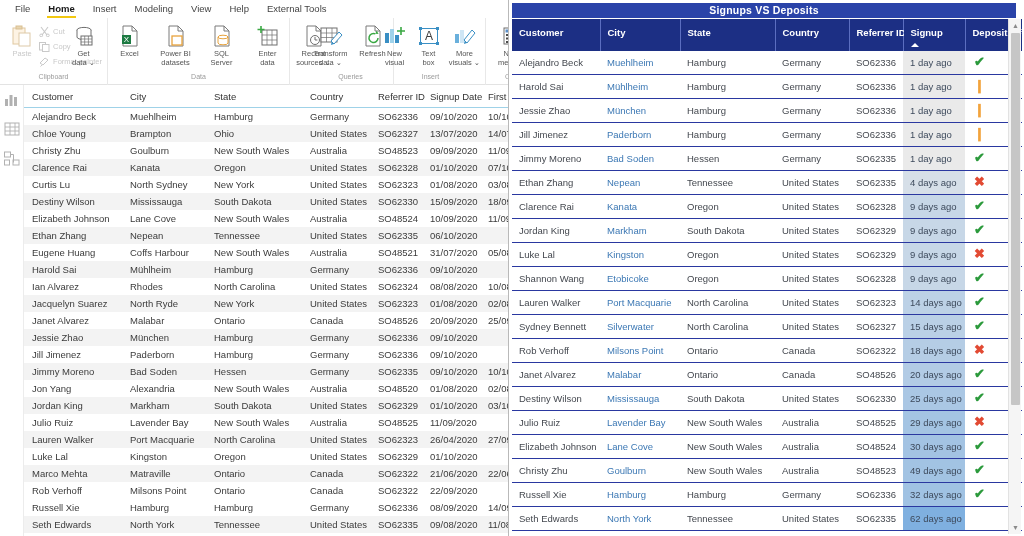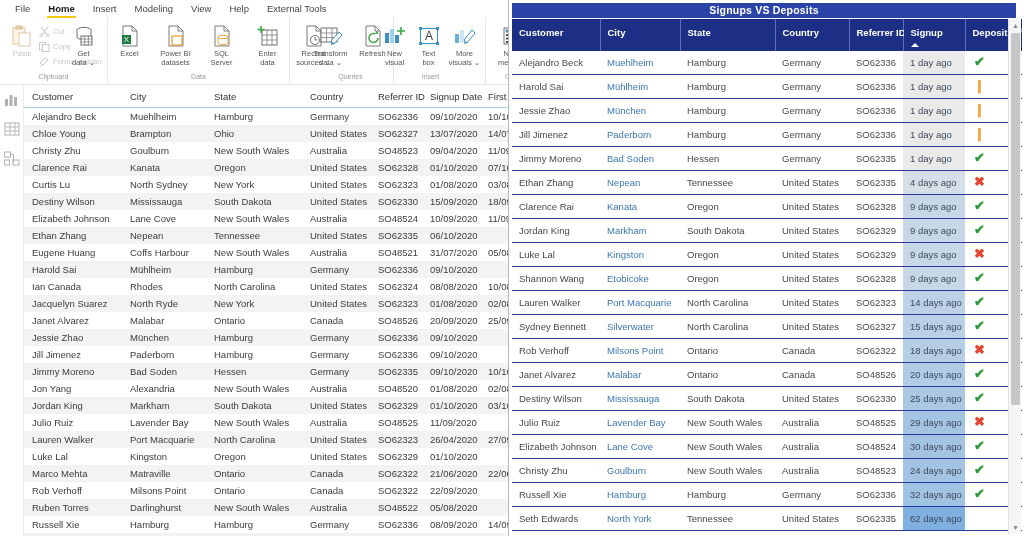--- a/index.html
+++ b/index.html
@@ -439,21 +439,21 @@
               <td>SO62327</td>
               <td>13/07/2020</td>
               <td>14/07/2020</td>
             </tr>
             <tr>
               <td>Christy Zhu</td>
               <td>Goulburn</td>
               <td>New South Wales</td>
               <td>Australia</td>
               <td>SO48523</td>
-              <td>09/04/2020</td>
+              <td>09/09/2020</td>
               <td>11/09/2020</td>
             </tr>
             <tr class="alt">
               <td>Clarence Rai</td>
               <td>Kanata</td>
               <td>Oregon</td>
               <td>United States</td>
               <td>SO62328</td>
               <td>01/10/2020</td>
               <td>07/10/2020</td>
@@ -506,21 +506,21 @@
             <tr class="alt">
               <td>Harold Sai</td>
               <td>Mühlheim</td>
               <td>Hamburg</td>
               <td>Germany</td>
               <td>SO62336</td>
               <td>09/10/2020</td>
               <td></td>
             </tr>
             <tr>
-              <td>Ian Canada</td>
+              <td>Ian Alvarez</td>
               <td>Rhodes</td>
               <td>North Carolina</td>
               <td>United States</td>
               <td>SO62324</td>
               <td>08/08/2020</td>
               <td>10/08/2020</td>
             </tr>
             <tr class="alt">
               <td>Jacquelyn Suarez</td>
               <td>North Ryde</td>
@@ -620,29 +620,20 @@
               <td>21/06/2020</td>
               <td>22/06/2020</td>
             </tr>
             <tr>
               <td>Rob Verhoff</td>
               <td>Milsons Point</td>
               <td>Ontario</td>
               <td>Canada</td>
               <td>SO62322</td>
               <td>22/09/2020</td>
-              <td></td>
-            </tr>
-            <tr class="alt">
-              <td>Ruben Torres</td>
-              <td>Darlinghurst</td>
-              <td>New South Wales</td>
-              <td>Australia</td>
-              <td>SO48522</td>
-              <td>05/08/2020</td>
               <td></td>
             </tr>
             <tr>
               <td>Russell Xie</td>
               <td>Hamburg</td>
               <td>Hamburg</td>
               <td>Germany</td>
               <td>SO62336</td>
               <td>08/09/2020</td>
               <td>14/09/2020</td>
@@ -838,21 +829,21 @@
               <td class="">SO48524</td>
               <td class="signupcell" style="background: rgb(163, 195, 227);">30 days ago</td>
               <td class="depcell"><span class="glyph-check">✔</span></td>
             </tr>
             <tr>
               <td class="">Christy Zhu</td>
               <td class="city">Goulburn</td>
               <td class="">New South Wales</td>
               <td class="">Australia</td>
               <td class="">SO48523</td>
-              <td class="signupcell" style="background: rgb(162, 195, 227);">24 days ago</td>
+              <td class="signupcell" style="background: rgb(162, 195, 227);">49 days ago</td>
               <td class="depcell"><span class="glyph-check">✔</span></td>
             </tr>
             <tr>
               <td class="">Russell Xie</td>
               <td class="city">Hamburg</td>
               <td class="">Hamburg</td>
               <td class="">Germany</td>
               <td class="">SO62336</td>
               <td class="signupcell" style="background: rgb(160, 194, 227);">32 days ago</td>
               <td class="depcell"><span class="glyph-check">✔</span></td>

